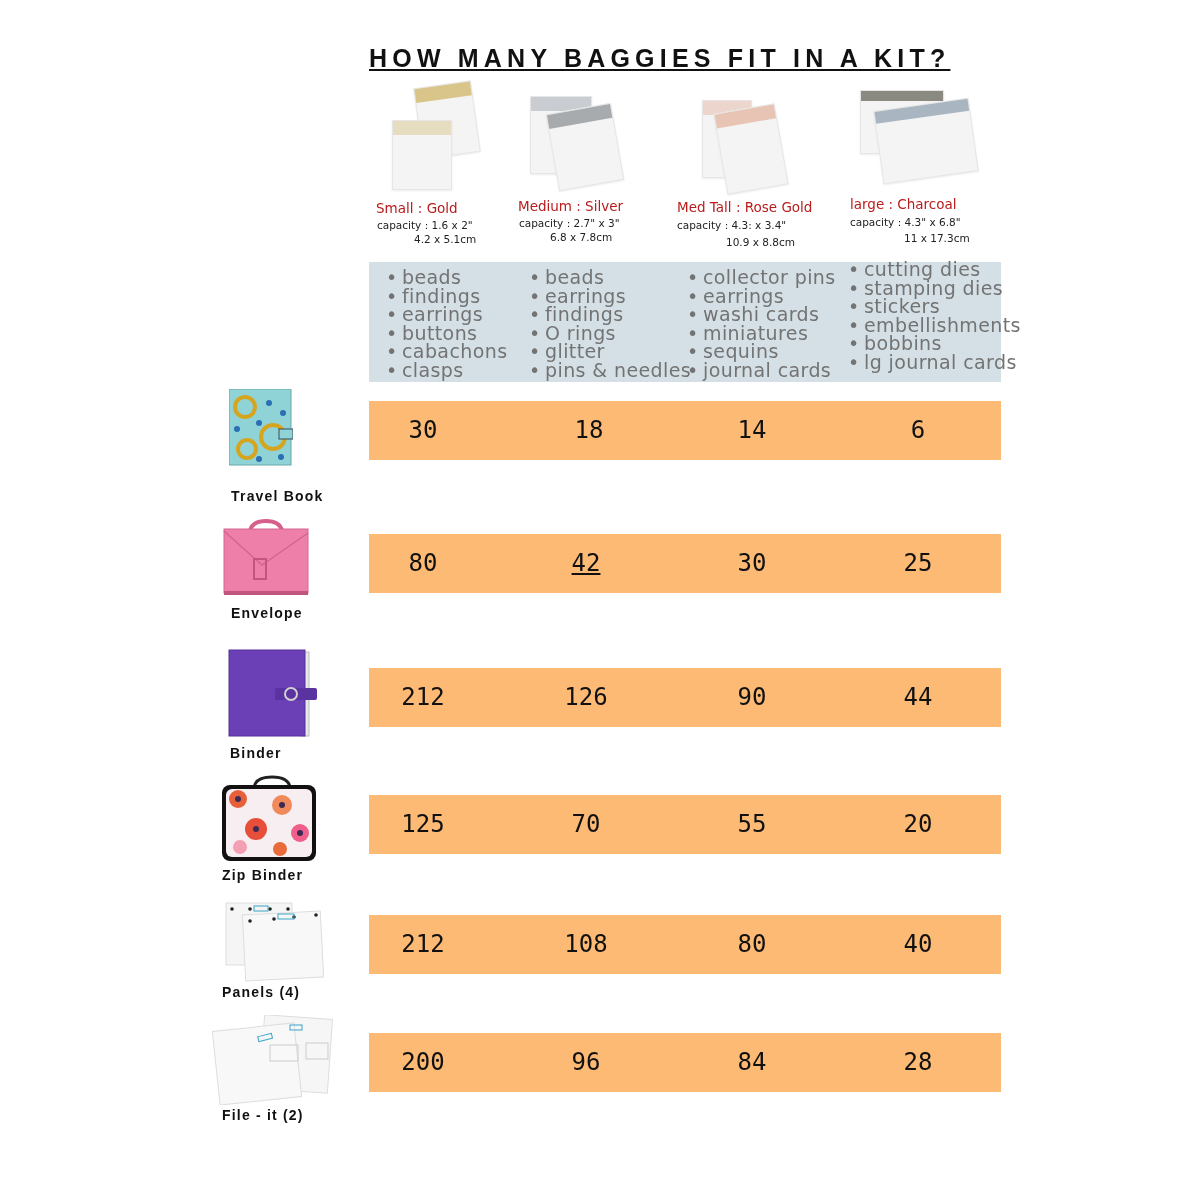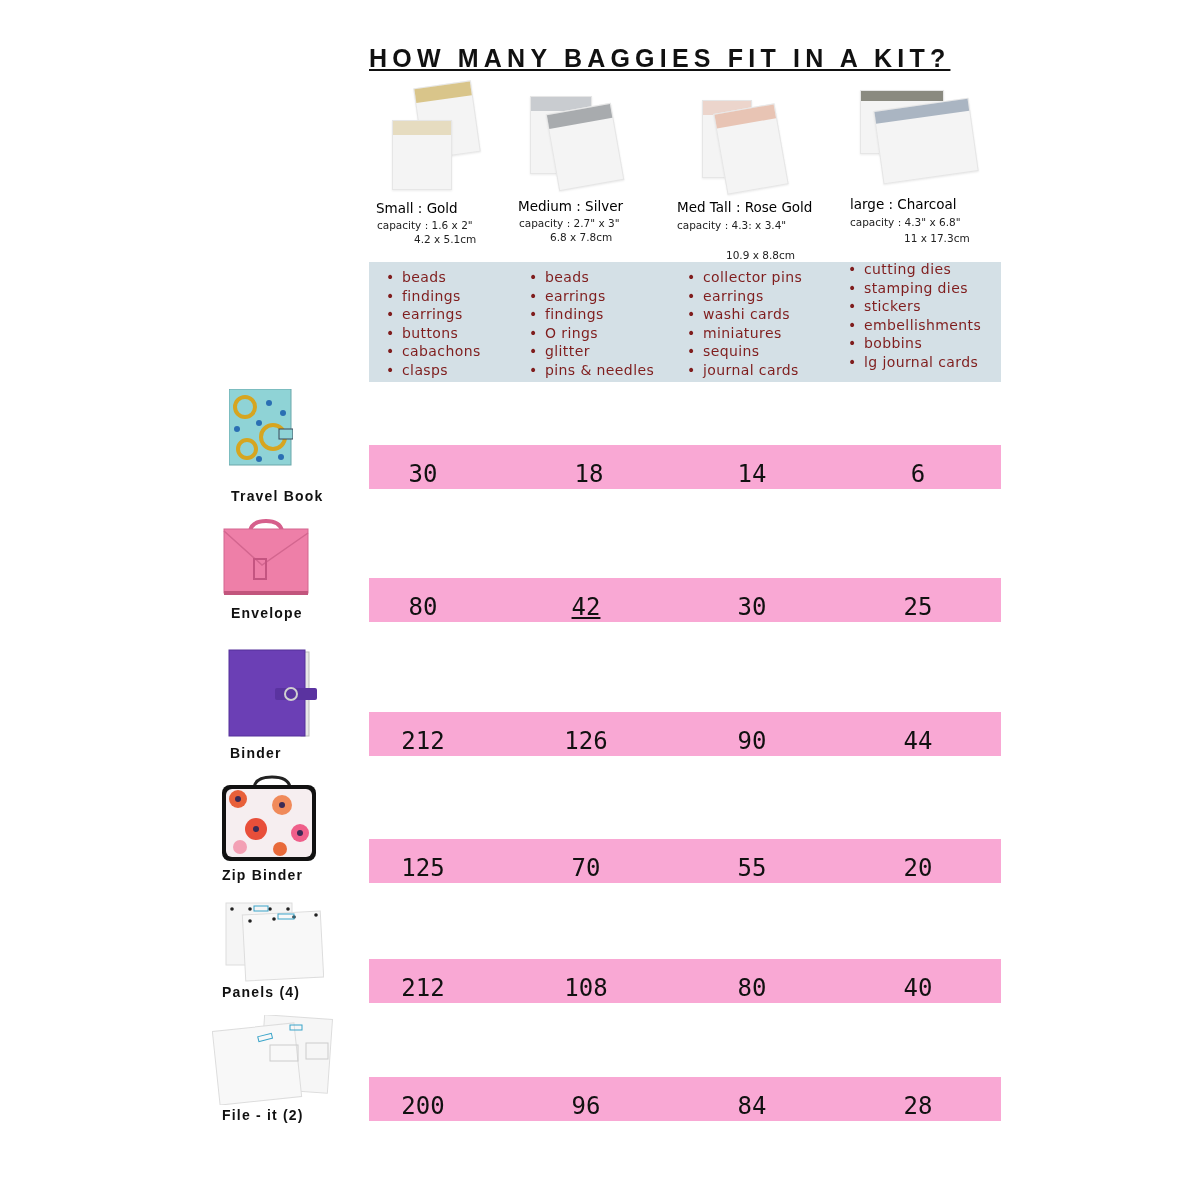--- a/index.html
+++ b/index.html
@@ -7,31 +7,31 @@
   body { position: relative; font-family: "DejaVu Sans", sans-serif; color: #111; }
 
   .title {
     position: absolute; left: 369px; top: 44px; width: 640px;
     font-family: "Liberation Sans", sans-serif; font-weight: 700;
     font-size: 25px; letter-spacing: 5.2px; color: #111; white-space: nowrap; text-decoration: underline;
   }
   .bag-img { position: absolute; }
   .bag { position: absolute; background: #f4f4f4; border: 1px solid #e6e6e6; box-shadow: 0 1px 2px rgba(0,0,0,0.08); }
   .bag .strip { position: absolute; left: 0; right: 0; top: 0; height: 14px; }
-  .bag-name { position: absolute; font-family: "DejaVu Sans", sans-serif; font-size: 13.5px; color: #000000; white-space: nowrap; }
+  .bag-name { position: absolute; font-family: "DejaVu Sans", sans-serif; font-size: 13.5px; color: #b91c1c; white-space: nowrap; }
   .bag-cap { position: absolute; font-size: 10.5px; color: #222; white-space: nowrap; line-height: 14px; }
 
   
   .items-panel { position: absolute; left: 369px; top: 262px; width: 632px; height: 120px; background: #d4e0e6; }
-  .items-list { position: absolute; list-style: none; font-size: 14px; line-height: 18.5px; color: #7f1d1d; letter-spacing: 0.4px; }
+  .items-list { position: absolute; list-style: none; font-size: 19px; line-height: 18.5px; color: #737373; letter-spacing: 0.4px; }
   .items-list li { position: relative; padding-left: 16px; white-space: nowrap; }
   .items-list li::before { content: "•"; position: absolute; left: 0; top: 0; }
 
   
-  .band { position: absolute; left: 369px; width: 632px; height: 44px; background: #f9a8d4; margin-top: 44px; }
+  .band { position: absolute; left: 369px; width: 632px; height: 59px; background: #fdba74; }
   .cell { position: absolute; top: 0; height: 59px; line-height: 59px; width: 80px; margin-left: -40px; text-align: center;
           font-family: "DejaVu Sans Mono", monospace; font-size: 24px; color: #111; }
   .kit-label { position: absolute; font-family: "Liberation Sans", sans-serif; font-weight: 700; font-size: 14px; letter-spacing: 1.2px; color: #111; white-space: nowrap; }
   .kit-img { position: absolute; }
 </style>
 </head>
 <body>
 
 <div class="title">HOW MANY BAGGIES FIT IN A KIT?</div>
 
@@ -64,21 +64,21 @@
   <div class="bag-img" style="left:700px;top:98px;width:100px;height:96px;">
     <div class="bag" style="left:2px;top:2px;width:50px;height:78px;">
       <div class="strip" style="background:#ecd5cc;"></div>
     </div>
     <div class="bag" style="left:20px;top:10px;width:62px;height:82px;transform:rotate(-10deg);">
       <div class="strip" style="background:#e8c4b4;"></div>
     </div>
   </div>
   <div class="bag-name" style="left:677px;top:199px;">Med Tall : Rose Gold</div>
   <div class="bag-cap" style="left:677px;top:218px;">capacity : 4.3: x 3.4"</div>
-  <div class="bag-cap" style="left:726px;top:248px;">10.9 x 8.8cm</div>
+  <div class="bag-cap" style="left:726px;top:235px;">10.9 x 8.8cm</div>
 
   <div class="bag-img" style="left:858px;top:88px;width:120px;height:105px;">
     <div class="bag" style="left:2px;top:2px;width:84px;height:64px;">
       <div class="strip" style="background:#8a8a80;height:10px;"></div>
     </div>
     <div class="bag" style="left:20px;top:16px;width:96px;height:74px;transform:rotate(-8deg);">
       <div class="strip" style="background:#aab5c2;height:12px;"></div>
     </div>
   </div>
   <div class="bag-name" style="left:850px;top:196px;">large : Charcoal</div>

